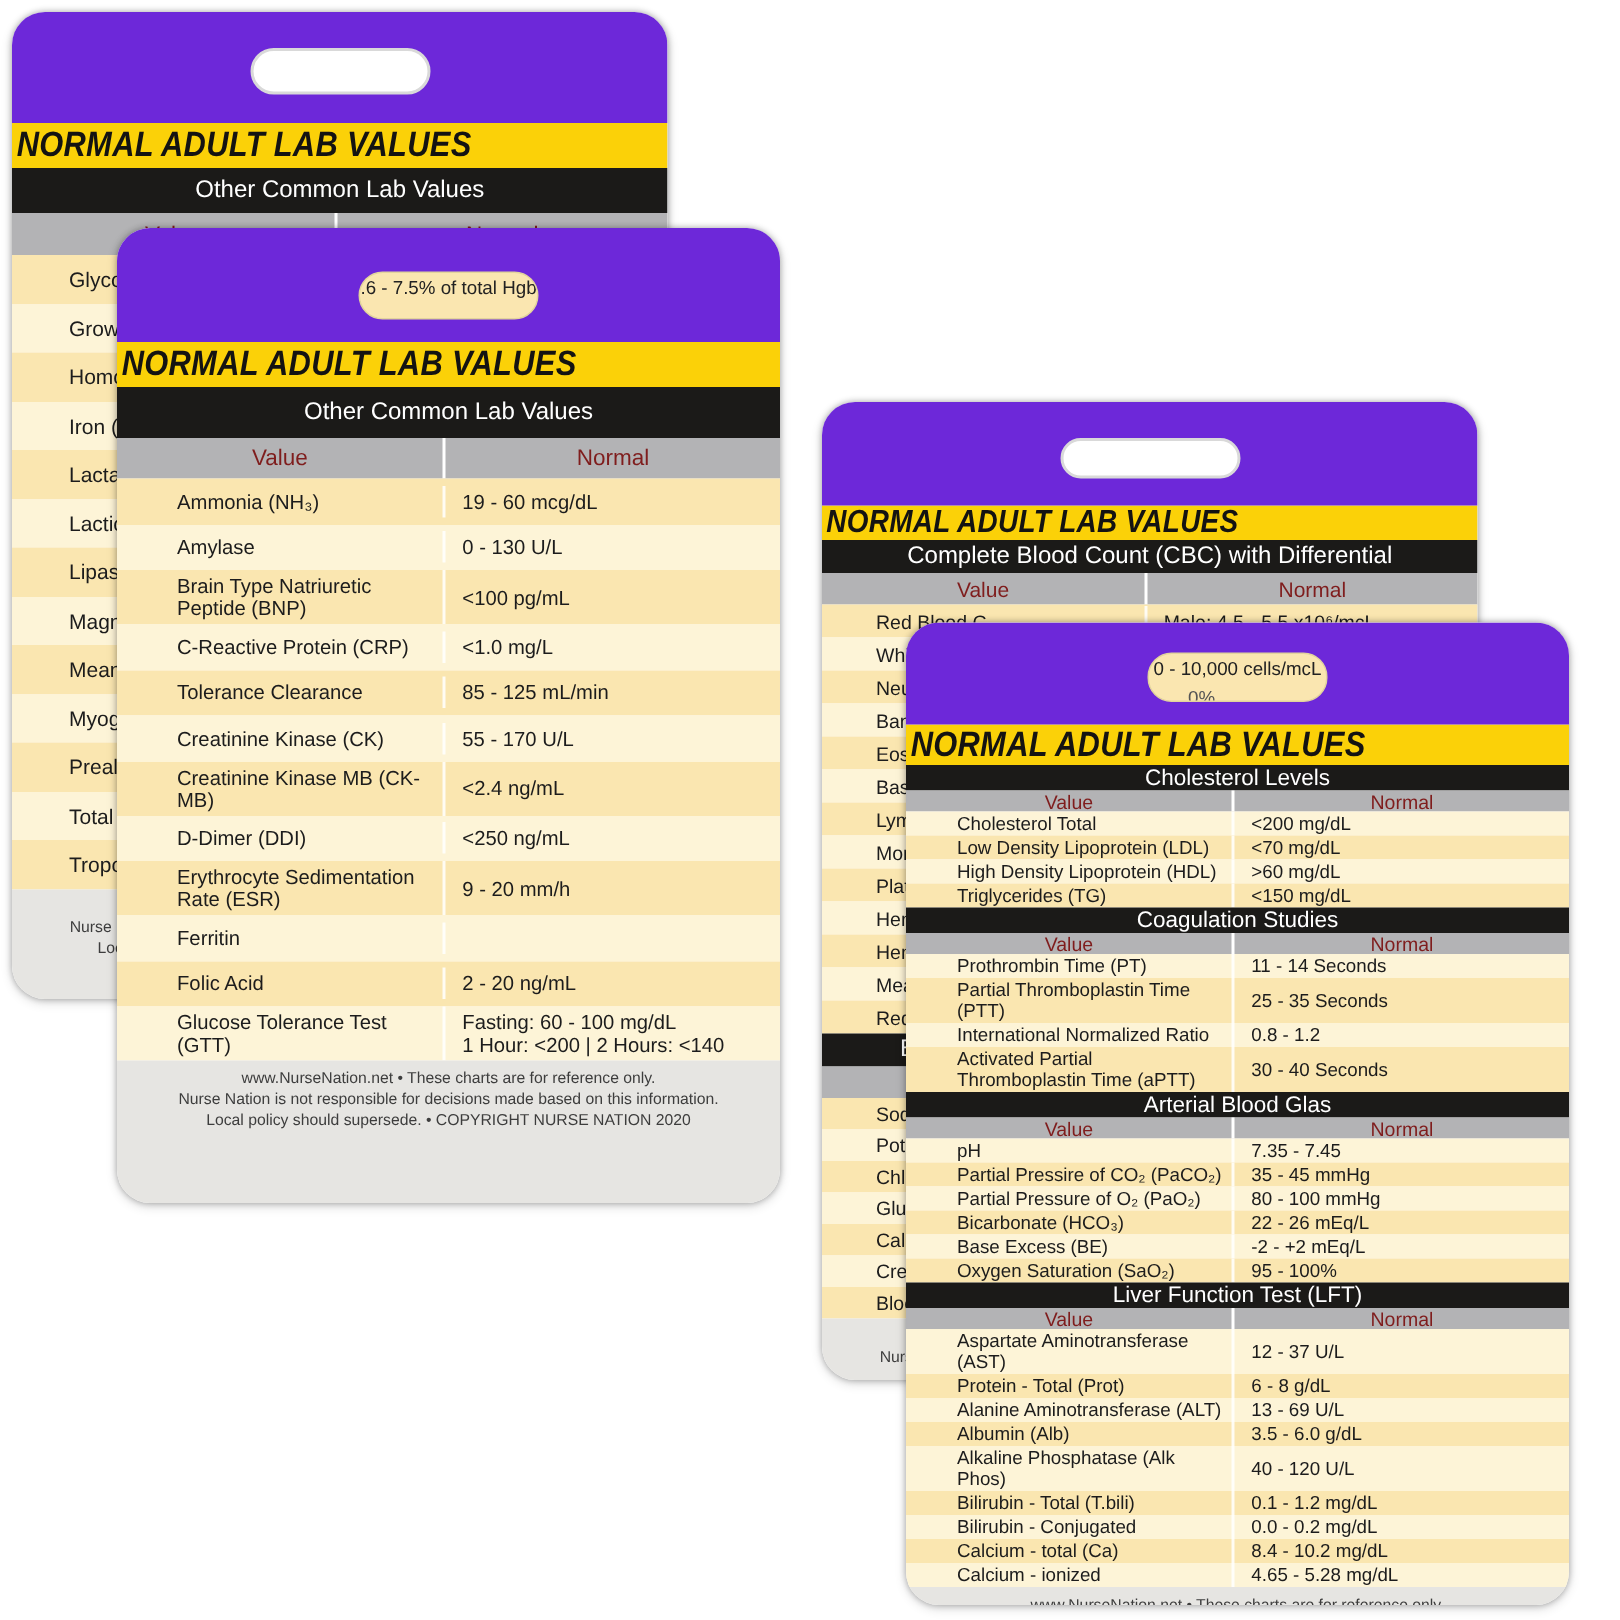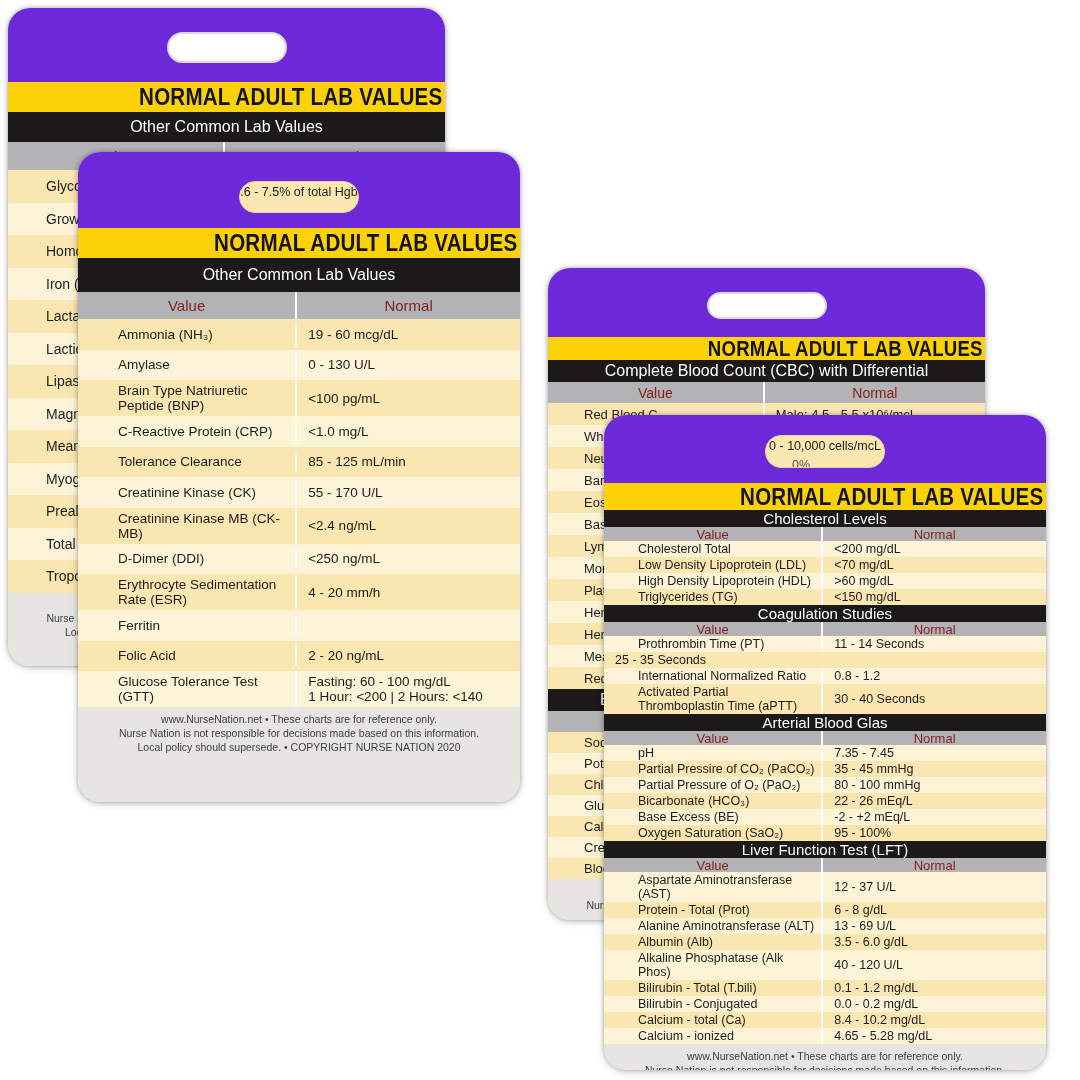--- a/index.html
+++ b/index.html
@@ -17,21 +17,21 @@
   .card-a .top{height:74px}.card-b .top{height:76px}.card-c .top{height:69px}.card-d .top{height:68px}
   .slot{position:absolute;left:50%;transform:translateX(-50%);width:120px;border-radius:16px;overflow:hidden;}
   .card-a .slot{top:24px;height:31px}.card-b .slot{top:29px;height:32px}
   .card-c .slot{top:24px;height:27px}.card-d .slot{top:20px;height:33px}
   .slot.empty{background:#fff;border:2px solid #D9D9D9;box-sizing:border-box;}
   .slot.window{background:var(--rowdark);border:1px solid #E2D49C;box-sizing:border-box;}
   .slot .l1{position:absolute;top:3px;left:50%;transform:translateX(-50%);white-space:nowrap;
             font-size:12.5px;color:#222;}
   .slot .l2{position:absolute;top:22px;left:26px;white-space:nowrap;font-size:12.5px;color:#555;}
 
-  .titlebar{flex:0 0 auto;background:var(--yellow);display:flex;align-items:center;justify-content:flex-end;}
+  .titlebar{flex:0 0 auto;background:var(--yellow);display:flex;align-items:center;justify-content:flex-start;font-style:italic;}
   .card-a .titlebar,.card-b .titlebar{height:30px}.card-c .titlebar{height:23px}.card-d .titlebar{height:27px}
   .titlebar span{display:inline-block;font-weight:bold;font-size:21px;letter-spacing:.2px;
                  transform:scale(.98,1.12);color:#141312;}
   .card-c .titlebar span{font-size:19px}
 
   .subbar{flex:0 0 auto;background:var(--bar);color:#fff;display:flex;align-items:center;justify-content:center;}
   .card-a .subbar{height:30px;font-size:16px}.card-b .subbar{height:34px;font-size:16px}
   .card-c .subbar{height:22px;font-size:16px}.card-d .subbar{height:17px;font-size:15px}
   .subbar.offset-left{justify-content:flex-start;padding-left:52px;}
 
@@ -175,21 +175,21 @@
         <div class="row">
           <div class="lab">Creatinine Kinase MB (CK-MB)</div>
           <div class="val">&lt;2.4 ng/mL</div>
         </div>
         <div class="row">
           <div class="lab">D-Dimer (DDI)</div>
           <div class="val">&lt;250 ng/mL</div>
         </div>
         <div class="row">
           <div class="lab">Erythrocyte Sedimentation Rate (ESR)</div>
-          <div class="val">4 - 20 mm/h</div>
+          <div class="val">9 - 20 mm/h</div>
         </div>
         <div class="row">
           <div class="lab">Ferritin</div>
         </div>
         <div class="row">
           <div class="lab">Folic Acid</div>
           <div class="val">2 - 20 ng/mL</div>
         </div>
         <div class="row">
           <div class="lab">Glucose Tolerance Test (GTT)</div>
@@ -343,20 +343,21 @@
       <div class="colshdr">
         <div class="c1">Value</div>
         <div class="c2">Normal</div>
       </div>
       <div class="rows alt-light">
         <div class="row">
           <div class="lab">Prothrombin Time (PT)</div>
           <div class="val">11 - 14 Seconds</div>
         </div>
         <div class="row">
+          <div class="lab">Partial Thromboplastin Time (PTT)</div>
           <div class="val">25 - 35 Seconds</div>
         </div>
         <div class="row">
           <div class="lab">International Normalized Ratio</div>
           <div class="val">0.8 - 1.2</div>
         </div>
         <div class="row">
           <div class="lab">Activated Partial Thromboplastin Time (aPTT)</div>
           <div class="val">30 - 40 Seconds</div>
         </div>

